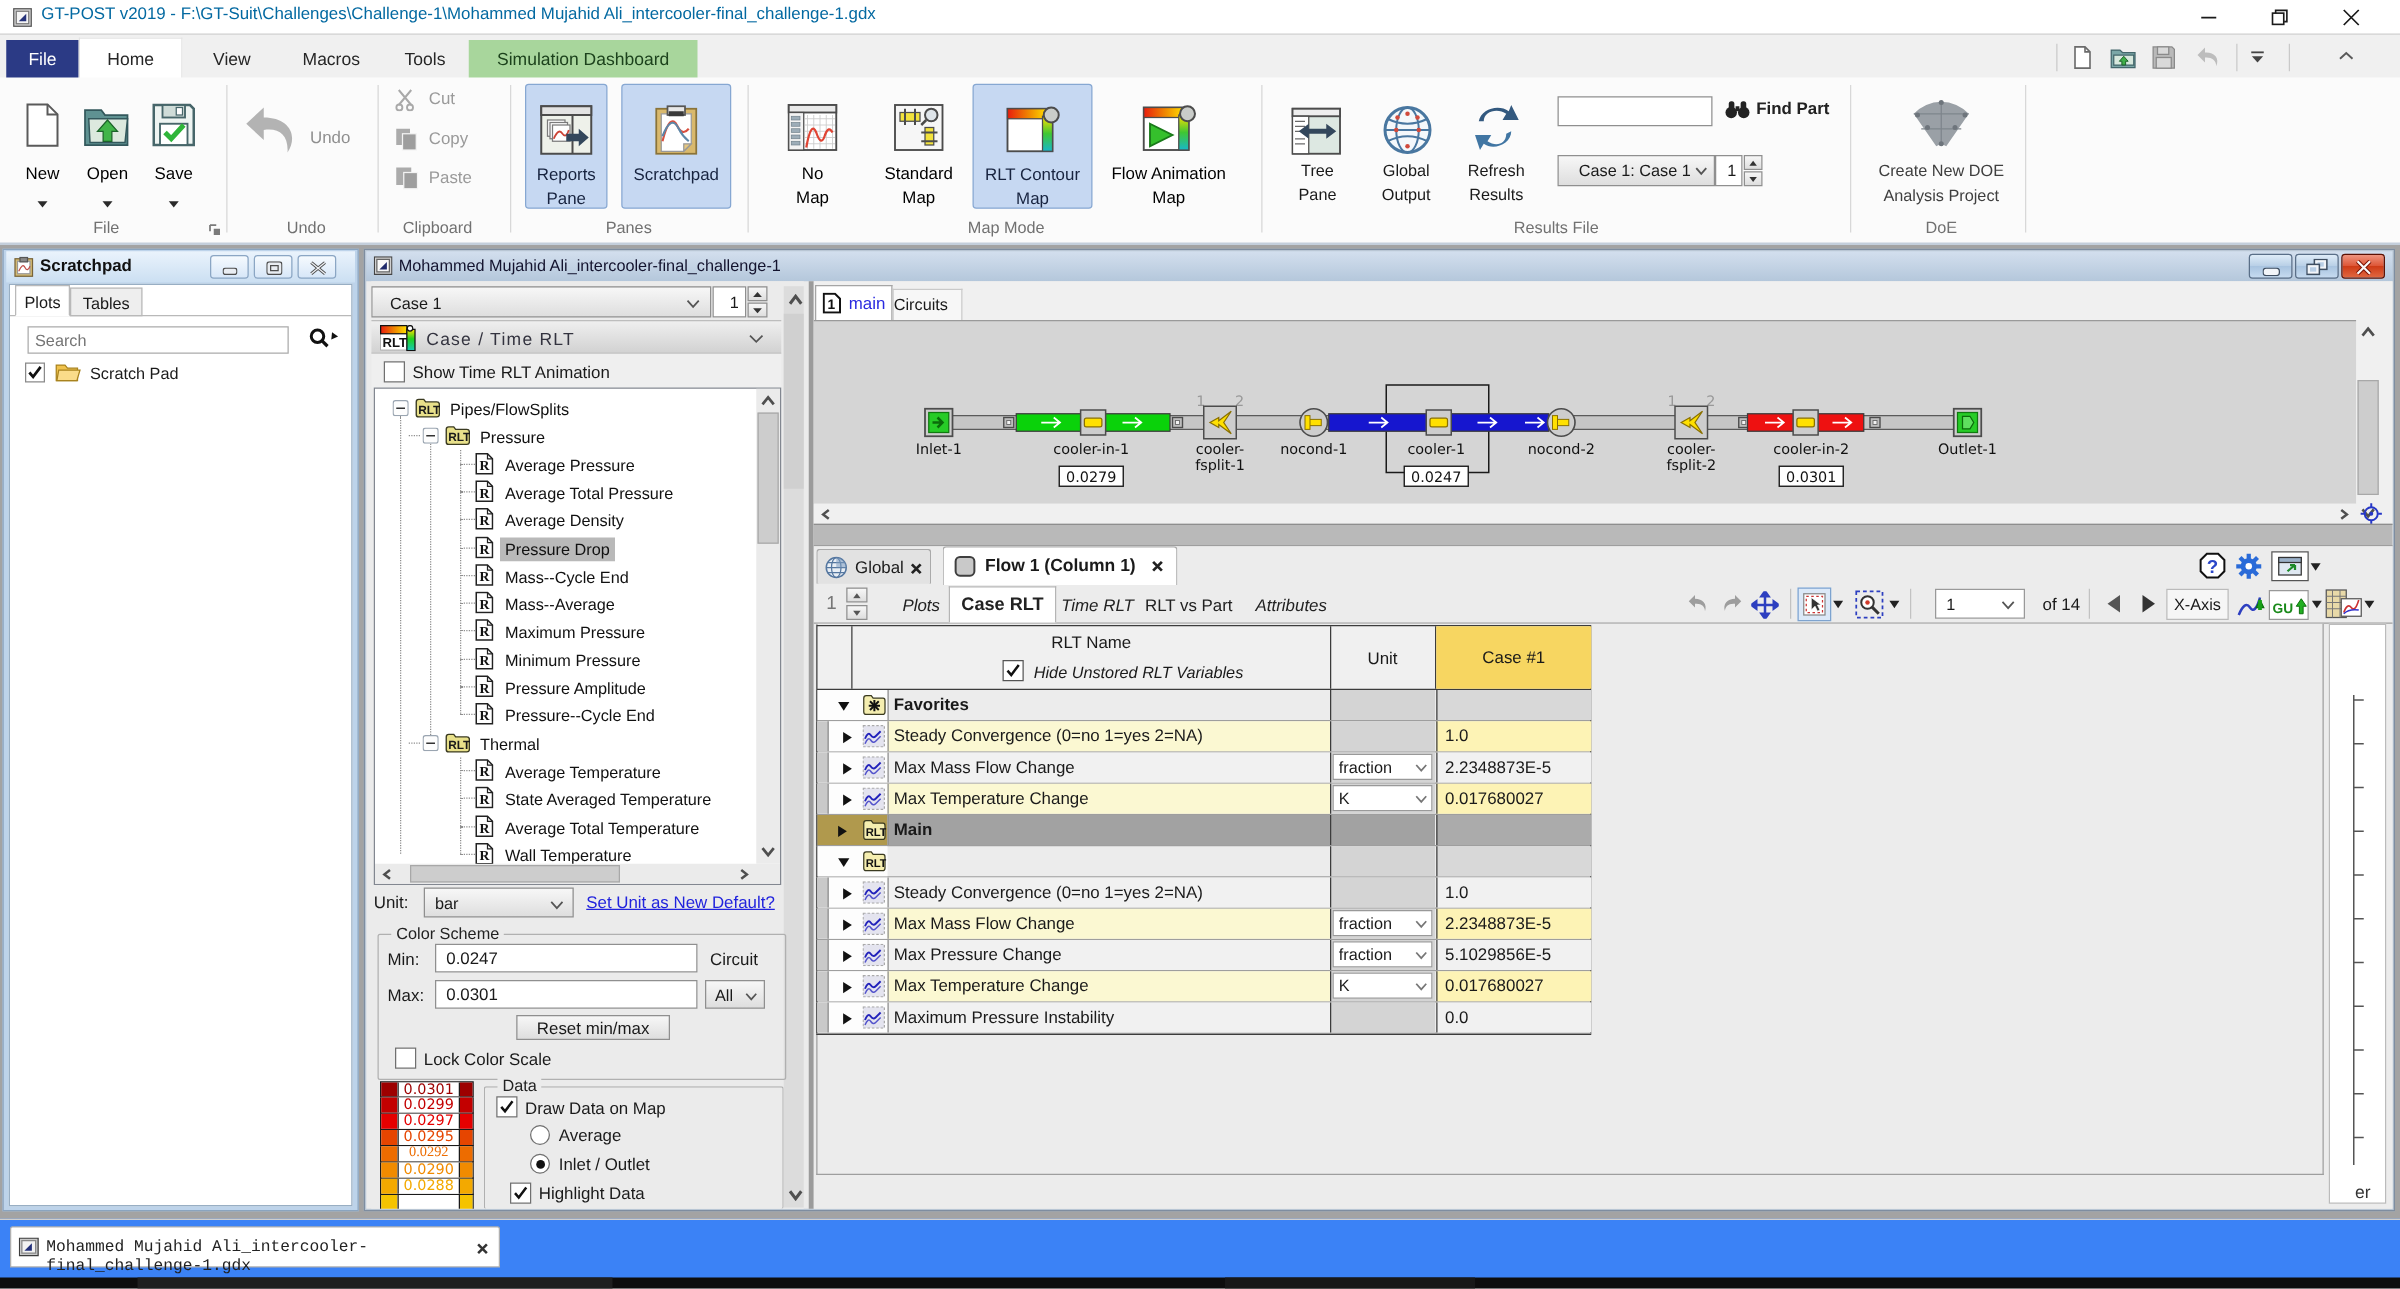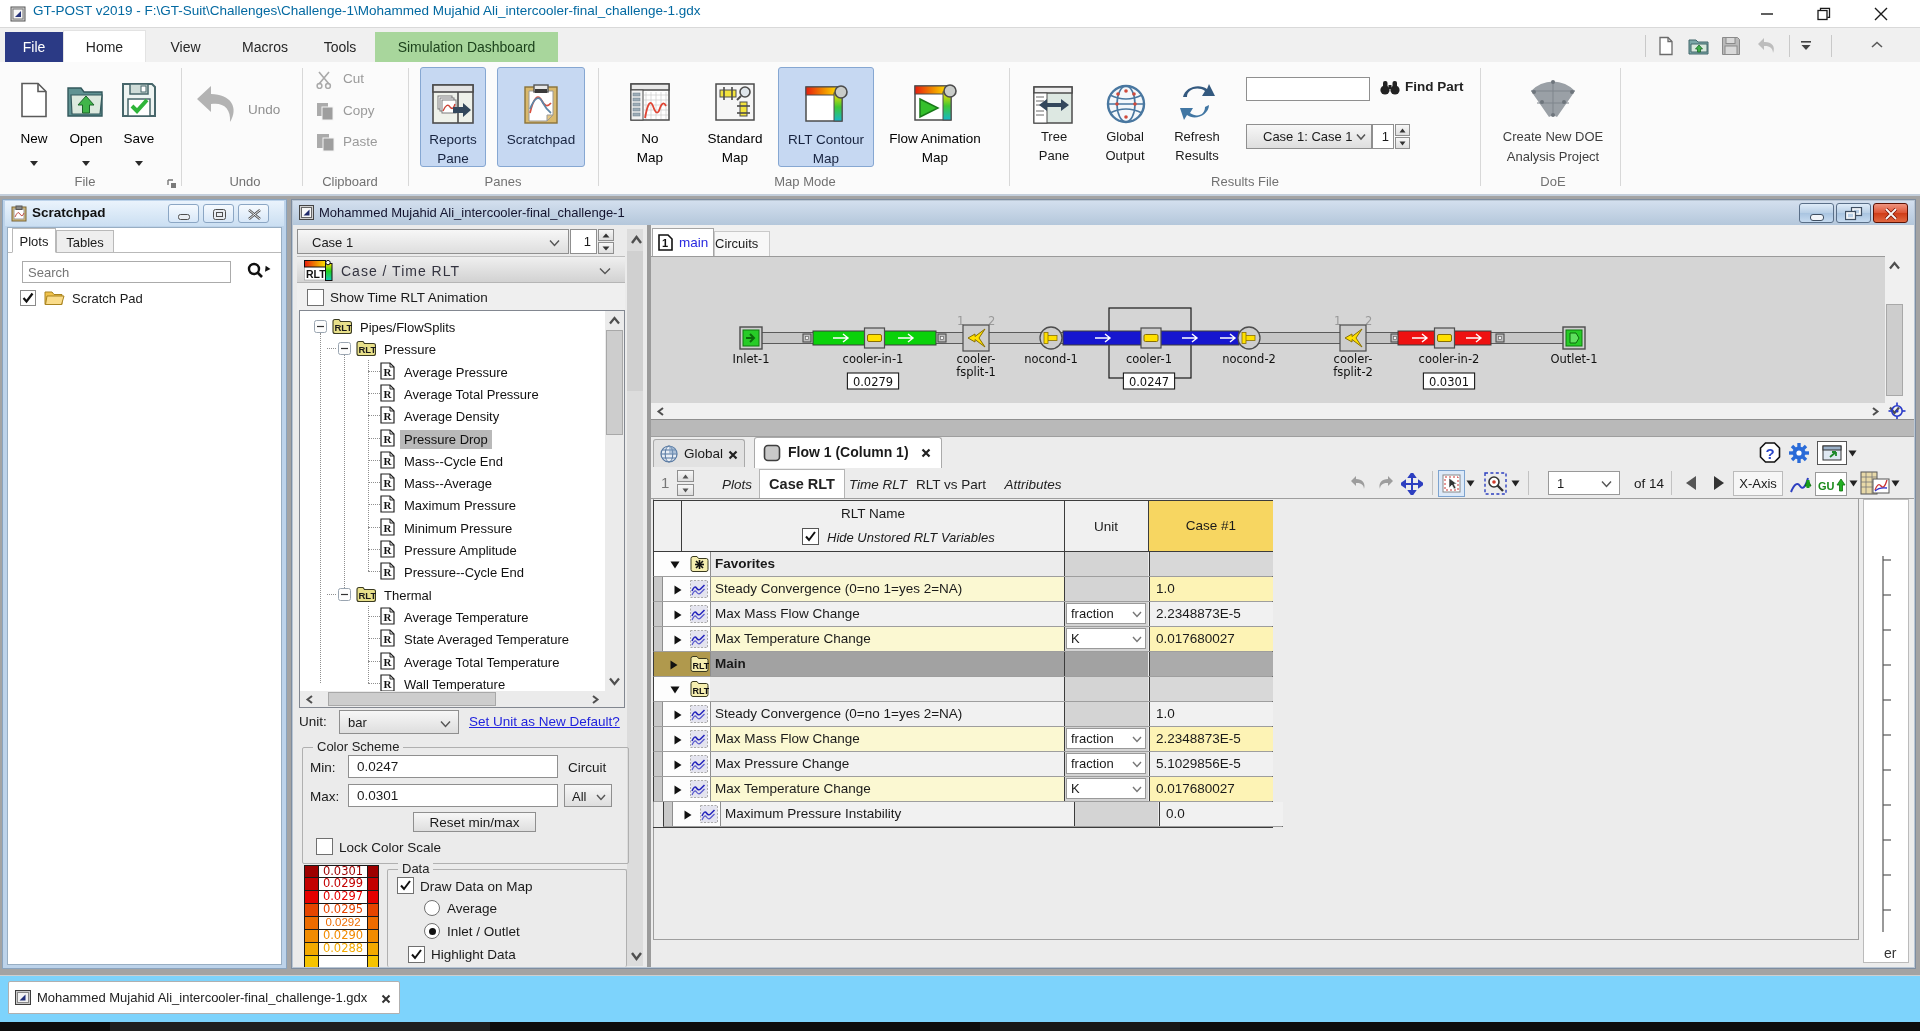--- a/index.html
+++ b/index.html
@@ -58,21 +58,21 @@
 #diag{left:355px;top:26px;width:1264px;height:211px;background:#ebebeb;}
 #dcanvas{left:0;top:31px;width:1233px;height:147px;background:#d5d5d5;border-top:1px solid #9a9a9a;}
 
 #bp{left:355px;top:237px;width:1264px;height:530px;background:#ececec;}
 .bptab{position:absolute;top:1px;height:29px;background:#e2e2e2;border:1px solid #aaa;border-bottom:none;border-radius:3px 3px 0 0;box-sizing:border-box;font-size:13.5px;}
 .ptab{position:absolute;top:3px;height:27px;line-height:27px;text-align:center;font-size:13.5px;color:#222;}
 
 #rlttable{left:2px;top:63px;}
 .sbthumb{background:#cdcdcd;border:1px solid #a8a8a8;box-sizing:border-box;}
 
-#ftb{left:0;top:975px;width:1920px;height:47px;background:#7dd3fc;border-top:1px solid #cfcfcf;}
+#ftb{left:0;top:975px;width:1920px;height:47px;background:#3b82f6;border-top:1px solid #cfcfcf;font-family:Liberation Mono, monospace;}
 #ftab{position:absolute;left:8px;top:5px;width:392px;height:33px;background:#fff;border:1px solid #b0b0b0;border-radius:2px 2px 0 0;box-sizing:border-box;}
 #taskbar{left:0;top:1022px;width:1920px;height:9px;background:#0d0d0d;}
 .it{font-style:italic;}
 .bd{font-weight:bold;}
 svg{display:block;}
 </style>
 </head>
 <body>
 
 <div id="app">
@@ -770,21 +770,21 @@
       <div style="position:absolute;left:13px;top:0;bottom:0;width:50px;background:#fff;border-left:1px solid #1a1a1a;border-right:1px solid #1a1a1a;box-sizing:border-box;text-align:center;font-size:11.5px;line-height:11px;color:#e50000;font-family:'DejaVu Sans',sans-serif">0.0297</div>
       <div style="position:absolute;left:63px;top:0;bottom:0;right:0;background:#e50000"></div>
               </div>
               <div style="position: absolute; left: 0px; top: 39px; width: 75px; height: 13px; border-right: 1px solid rgb(26, 26, 26); border-bottom: 1px solid rgb(26, 26, 26); border-left: 1px solid rgb(26, 26, 26); border-image: initial; border-top: none; box-sizing: border-box;">
                 <div style="position:absolute;left:0;top:0;bottom:0;width:13px;background:#e64500"></div>
       <div style="position:absolute;left:13px;top:0;bottom:0;width:50px;background:#fff;border-left:1px solid #1a1a1a;border-right:1px solid #1a1a1a;box-sizing:border-box;text-align:center;font-size:11.5px;line-height:11px;color:#e64500;font-family:'DejaVu Sans',sans-serif">0.0295</div>
       <div style="position:absolute;left:63px;top:0;bottom:0;right:0;background:#e64500"></div>
               </div>
               <div style="position: absolute; left: 0px; top: 52px; width: 75px; height: 13px; border-right: 1px solid rgb(26, 26, 26); border-bottom: 1px solid rgb(26, 26, 26); border-left: 1px solid rgb(26, 26, 26); border-image: initial; border-top: none; box-sizing: border-box;">
                 <div style="position:absolute;left:0;top:0;bottom:0;width:13px;background:#ed6c00"></div>
-      <div style="position:absolute;left:13px;top:0;bottom:0;width:50px;background:#fff;border-left:1px solid #1a1a1a;border-right:1px solid #1a1a1a;box-sizing:border-box;text-align:center;font-size:11.5px;line-height:11px;color:#ed6c00;font-family:Liberation Sans, sans-serif">0.0292</div>
+      <div style="position:absolute;left:13px;top:0;bottom:0;width:50px;background:#fff;border-left:1px solid #1a1a1a;border-right:1px solid #1a1a1a;box-sizing:border-box;text-align:center;font-size:11.5px;line-height:11px;color:#ed6c00;font-family:Liberation Serif, serif">0.0292</div>
       <div style="position:absolute;left:63px;top:0;bottom:0;right:0;background:#ed6c00"></div>
               </div>
               <div style="position: absolute; left: 0px; top: 65px; width: 75px; height: 13px; border-right: 1px solid rgb(26, 26, 26); border-bottom: 1px solid rgb(26, 26, 26); border-left: 1px solid rgb(26, 26, 26); border-image: initial; border-top: none; box-sizing: border-box;">
                 <div style="position:absolute;left:0;top:0;bottom:0;width:13px;background:#f18b00"></div>
       <div style="position:absolute;left:13px;top:0;bottom:0;width:50px;background:#fff;border-left:1px solid #1a1a1a;border-right:1px solid #1a1a1a;box-sizing:border-box;text-align:center;font-size:11.5px;line-height:11px;color:#f18b00;font-family:'DejaVu Sans',sans-serif">0.0290</div>
       <div style="position:absolute;left:63px;top:0;bottom:0;right:0;background:#f18b00"></div>
               </div>
               <div style="position: absolute; left: 0px; top: 78px; width: 75px; height: 13px; border-right: 1px solid rgb(26, 26, 26); border-bottom: 1px solid rgb(26, 26, 26); border-left: 1px solid rgb(26, 26, 26); border-image: initial; border-top: none; box-sizing: border-box;">
                 <div style="position:absolute;left:0;top:0;bottom:0;width:13px;background:#f3a900"></div>
       <div style="position:absolute;left:13px;top:0;bottom:0;width:50px;background:#fff;border-left:1px solid #1a1a1a;border-right:1px solid #1a1a1a;box-sizing:border-box;text-align:center;font-size:11.5px;line-height:11px;color:#f3a900;font-family:'DejaVu Sans',sans-serif">0.0288</div>
@@ -1309,21 +1309,21 @@
                 <div style="position:absolute;left:410px;top:0;width:84px;height:24px;background:#d4d4d4;border-left:1px solid #3c3c3c;box-sizing:border-box">
                   <div style="position:absolute;left:1px;top:1px;right:2px;bottom:2px;background:#fff;border:1px solid #999">
         <span style="position:absolute;left:4px;top:2px;font-size:13px">K</span>
         <svg style="position:absolute;right:3px;top:7px" width="10" height="7" viewBox="0 0 10 7">
                       <path d="M1 1 L5 5.5 L9 1" fill="none" stroke="#777" stroke-width="1.4"></path>
                     </svg>
                   </div>
                 </div>
                 <div style="position:absolute;left:495px;top:0;width:124px;height:24px;background:#fdf3b5;border-left:1px solid #3c3c3c;box-sizing:border-box;padding:4px 0 0 6px;font-size:13.5px">0.017680027</div>
               </div>
-              <div style="position: absolute; left: 0px; top: 302px; width: 620px; height: 25px; border-left: 1px solid rgb(60, 60, 60); border-right: 1px solid rgb(60, 60, 60); border-bottom: 1px solid rgb(158, 158, 158); box-sizing: border-box; margin-left: 10px;">
+              <div style="position: absolute; left: 0px; top: 302px; width: 620px; height: 25px; border-left: 1px solid rgb(60, 60, 60); border-right: 1px solid rgb(60, 60, 60); border-bottom: 1px solid rgb(158, 158, 158); box-sizing: border-box;">
                 <div style="position:absolute;left:0;top:0;width:56px;height:24px;background:#fdfdfd">
                   <div style="position:absolute;left:0;top:0;bottom:0;width:8px;background:#c9c9c9;border-right:1px solid #8e8e8e"></div>
                   <svg style="position:absolute;left:20px;top:8px" width="8" height="10" viewBox="0 0 8 10">
                     <path d="M0.5 0.5 v9 l7 -4.5 z" fill="#111"></path>
                   </svg>
                   <svg style="position:absolute;left:36px;top:3px" width="18" height="18" viewBox="0 0 18 18">
                     <rect x="0.5" y="0.5" width="17" height="17" fill="#e4e4ef" stroke="#aaa" stroke-dasharray="2 1.5"></rect>
                     <path d="M2 11 q2.5 -6 4.5 -3 t4 1 t4 -4" fill="none" stroke="#2222bb" stroke-width="1.5"></path>
                     <path d="M2 15 q2.5 -6 4.5 -3 t4 1 t4 -4" fill="none" stroke="#5555cc" stroke-width="1.2"></path>
                   </svg>

